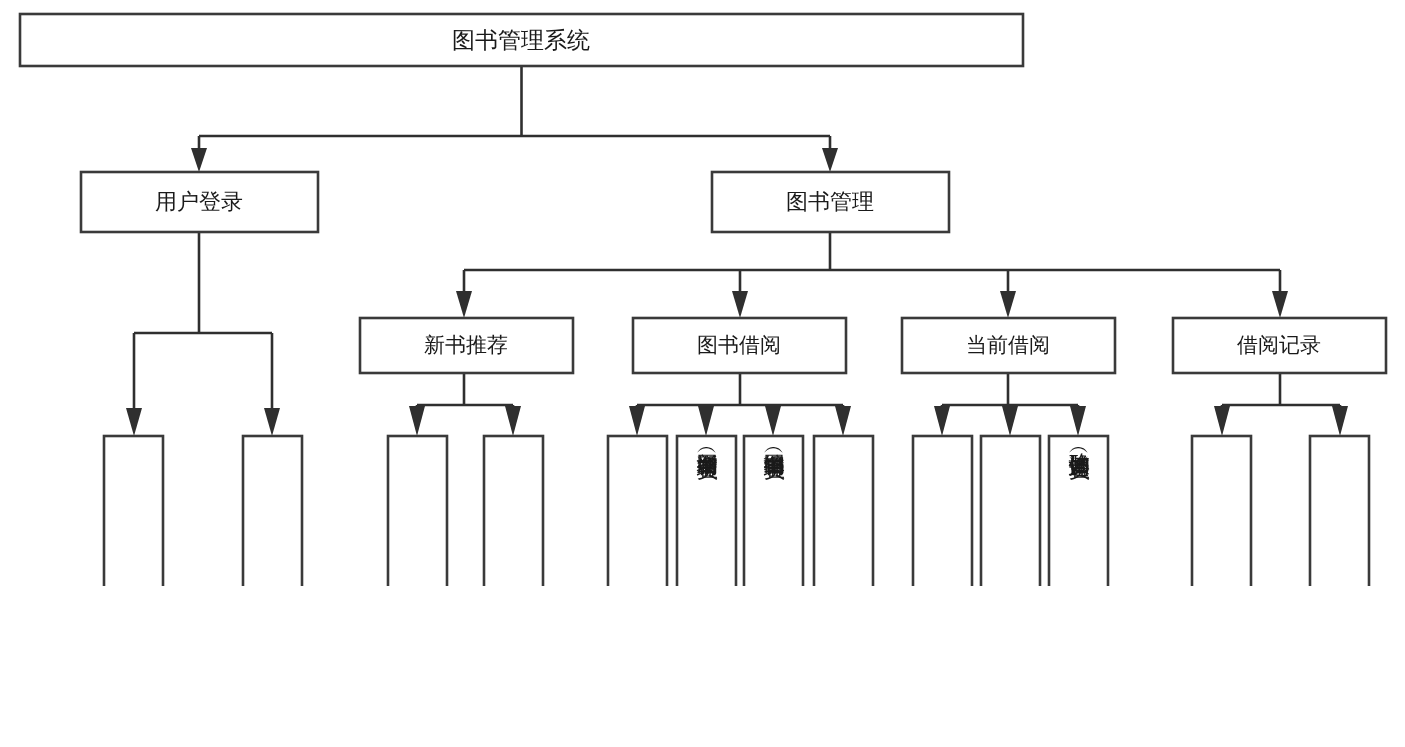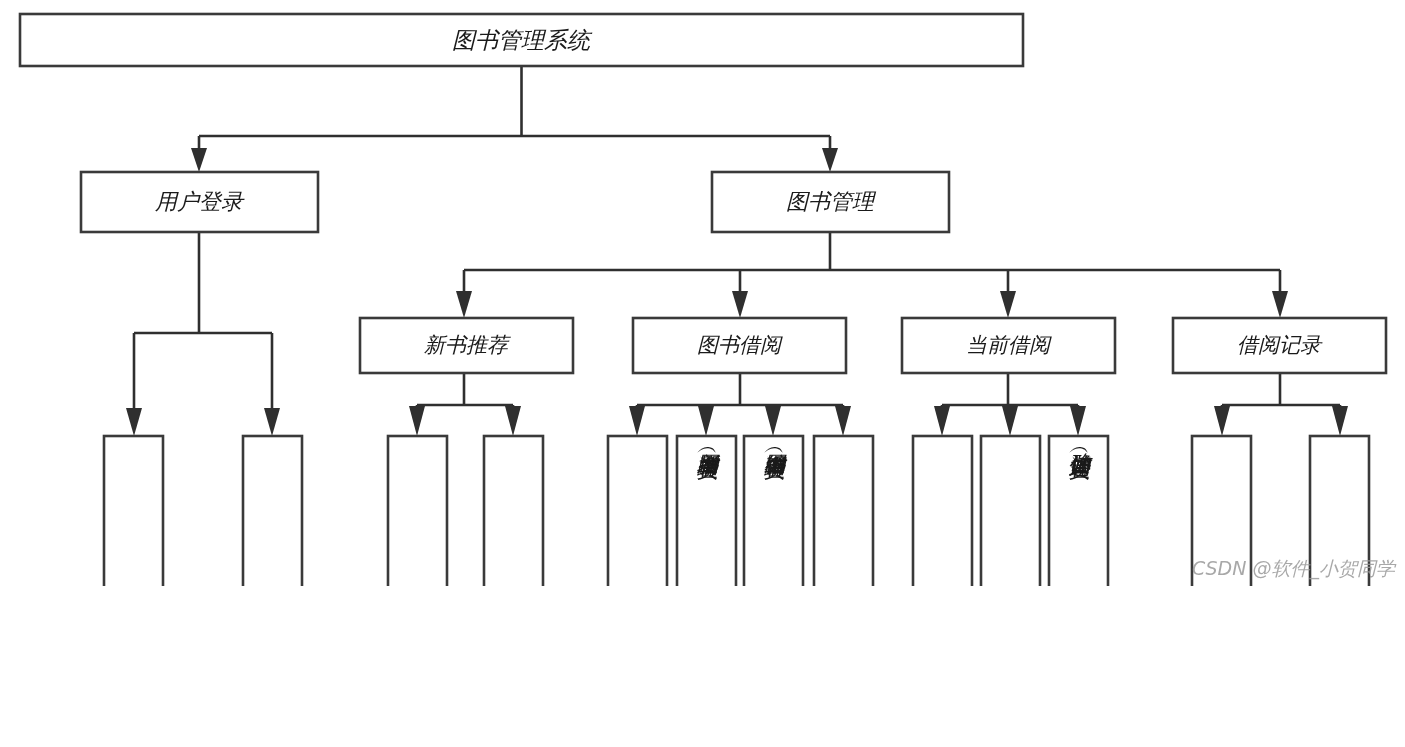--- a/index.html
+++ b/index.html
@@ -10,21 +10,20 @@
   }
   body {
     font-family: "DejaVu Sans", "Liberation Sans", sans-serif;
   }
   #diagram-root {
     position: relative;
     width: 1405px;
     height: 586px;
     background: #ffffff;
     overflow: hidden;
-    font-style: italic;
   }
   svg.diagram-canvas {
     position: absolute;
     left: 0;
     top: 0;
     width: 1405px;
     height: 747px;
     display: block;
   }
   .node-box {
@@ -248,15 +247,14 @@
     <span class="vertical-label">确认归还（管理员）</span>
   </div>
 
   <div class="vertical-label-wrap" style="left:1192px; top:436px; width:59px; height:298px;">
     <span class="vertical-label">新增借阅记录</span>
   </div>
   <div class="vertical-label-wrap" style="left:1310px; top:436px; width:59px; height:298px;">
     <span class="vertical-label">查询借阅记录</span>
   </div>
 
-  <div class="watermark">CSDN @软件_小贺同学</div>
 
 </div>
 
 </body></html>

